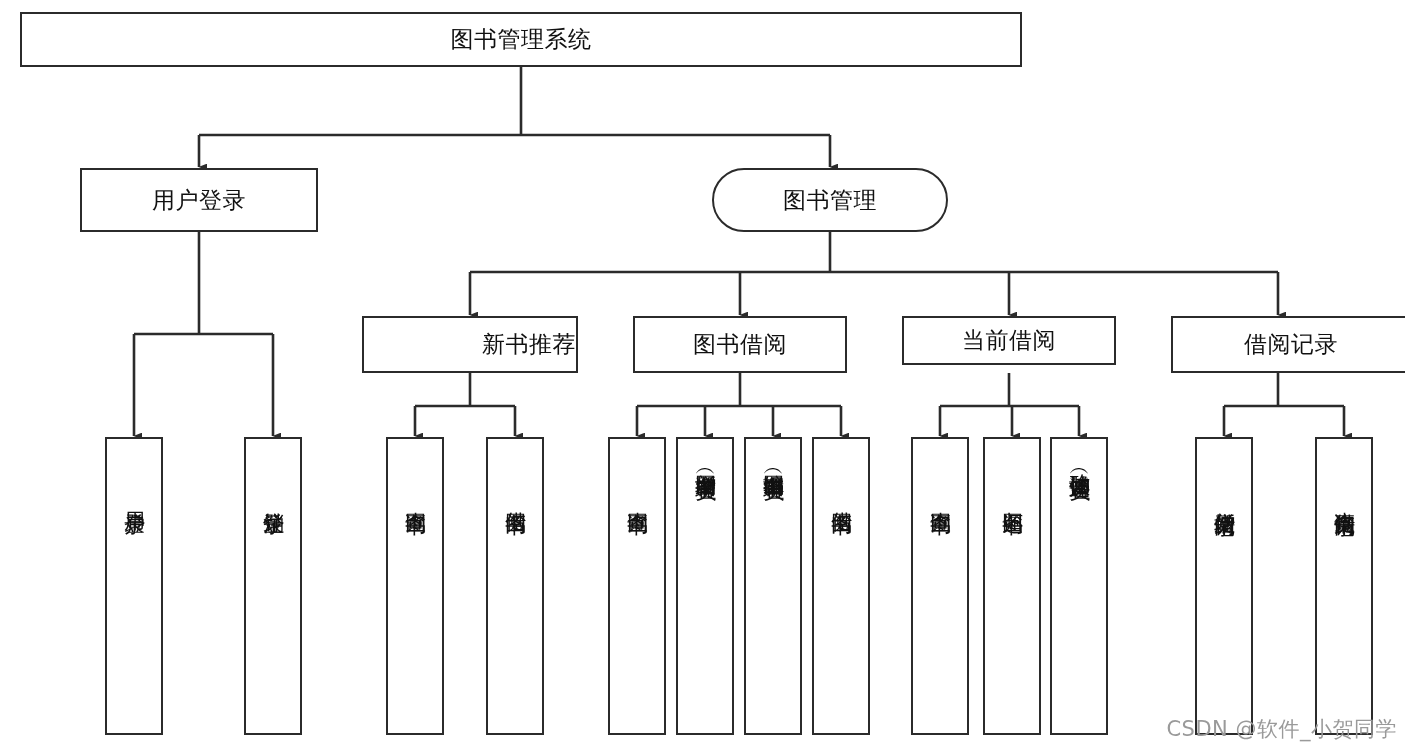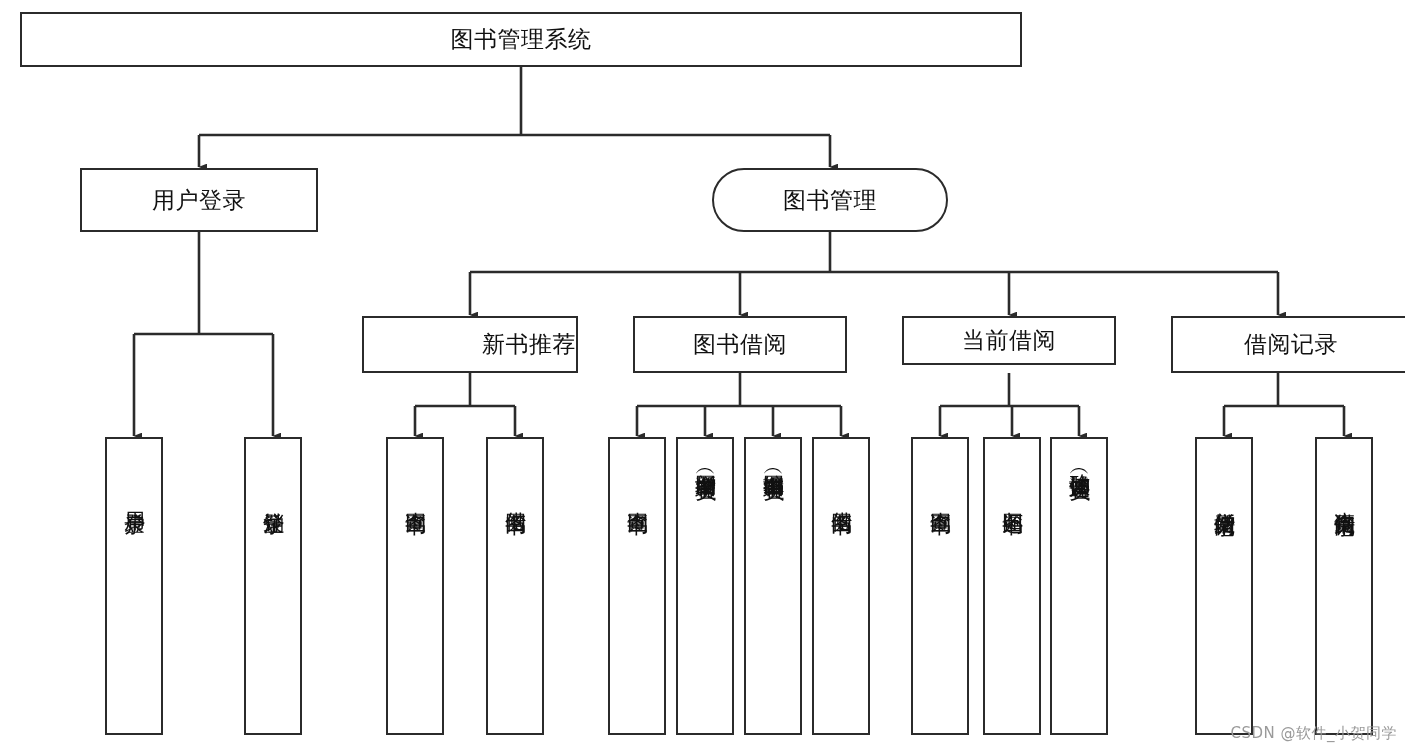--- a/index.html
+++ b/index.html
@@ -68,21 +68,21 @@
   .node.vertical.pad-more .node-label {
     margin-top: 52px;
   }
   .node.vertical.pad-top .node-label {
     margin-top: 14px;
   }
   #watermark {
     position: absolute;
     right: 8px;
     bottom: 4px;
-    font-size: 15px;
+    font-size: 21px;
     color: #9a9a9a;
     letter-spacing: 0.5px;
     z-index: 3;
     user-select: none;
     white-space: nowrap;
   }
 </style>
 </head>
 <body>
 

